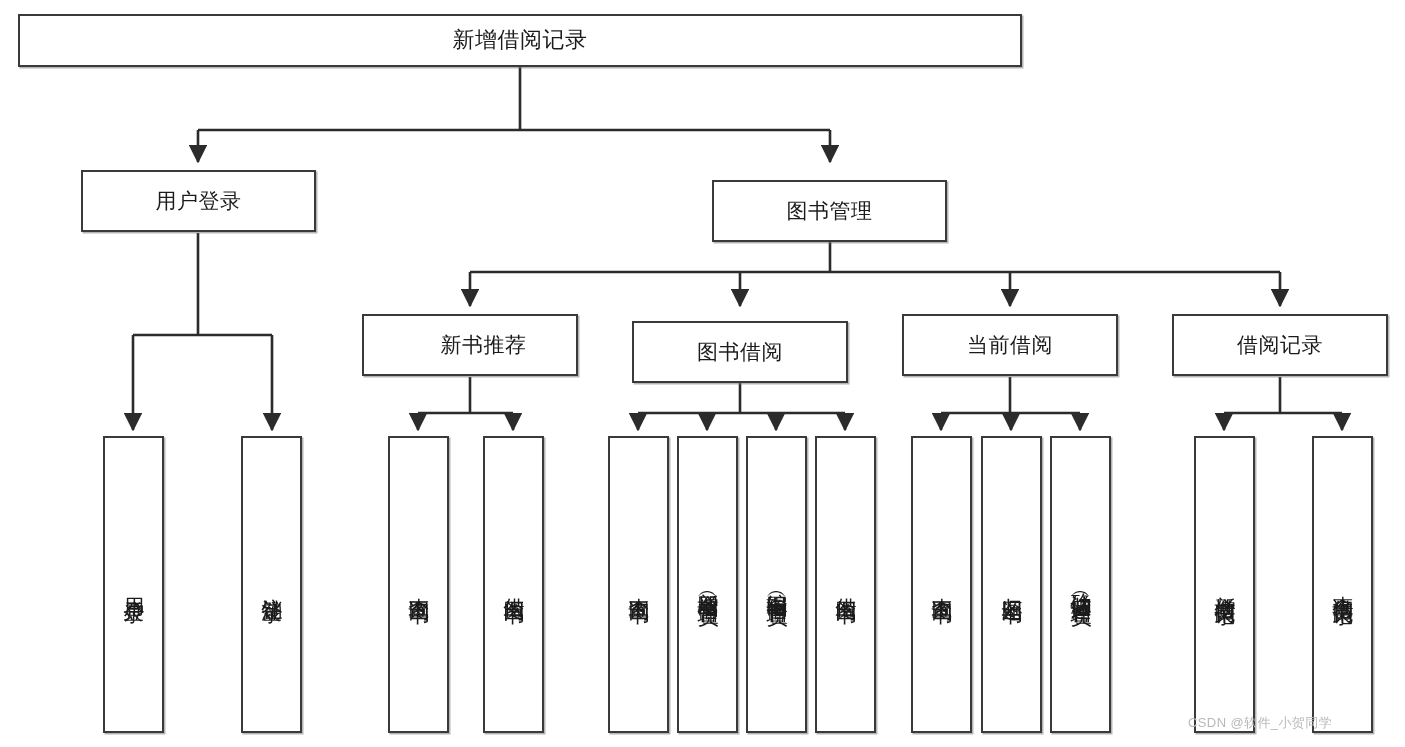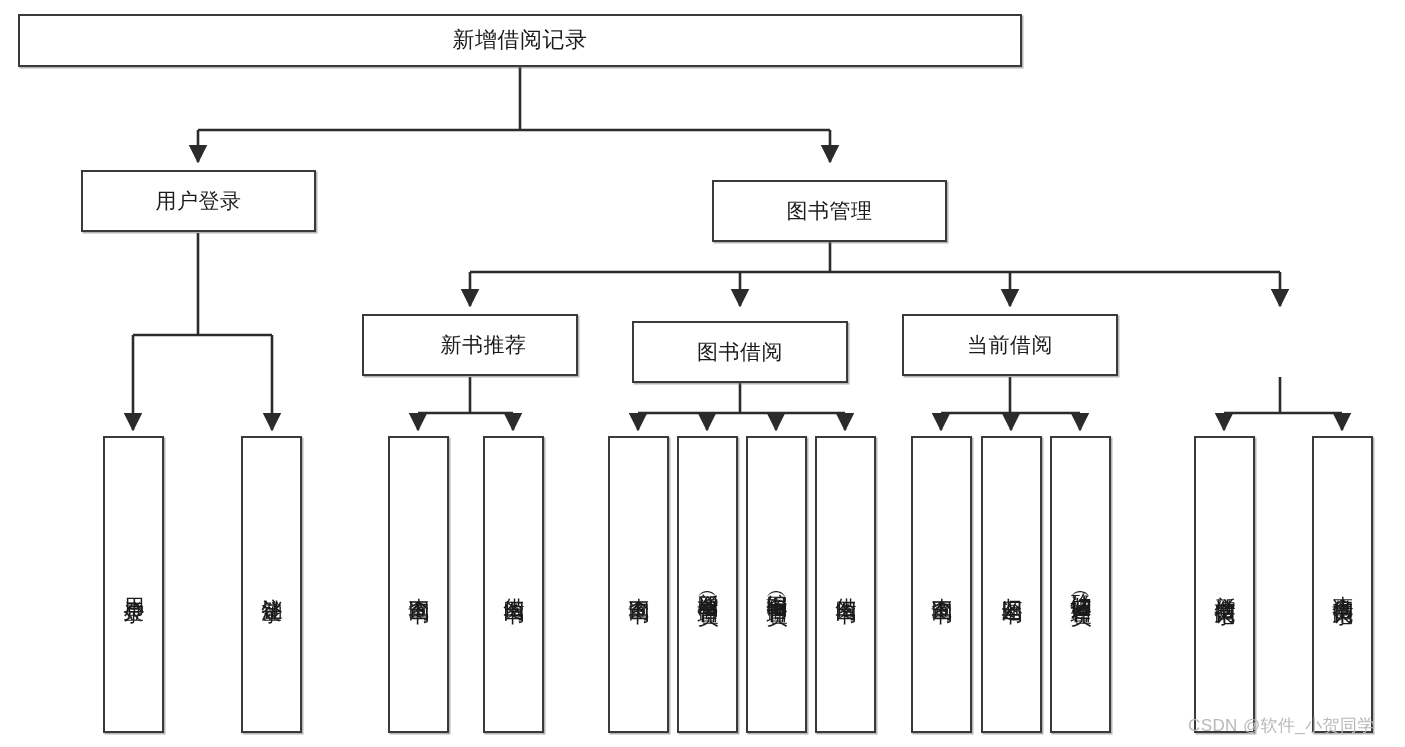--- a/index.html
+++ b/index.html
@@ -61,21 +61,21 @@
     text-orientation: upright;
     font-size: 21px;
     line-height: 1.28;
     letter-spacing: 2px;
     max-height: 276px;
   }
   .watermark {
     position: absolute;
     left: 1188px;
     top: 714px;
-    font-size: 17px;
+    font-size: 13px;
     color: #b9b9b9;
     white-space: nowrap;
     letter-spacing: 0.4px;
     font-family: "Liberation Sans", "DejaVu Sans", sans-serif;
   }
 </style>
 </head>
 <body>
 
 <div id="stage">
@@ -143,20 +143,23 @@
 
   <div class="node h" style="left:362px; top:314px; width:216px; height:62px;padding-left:27px;">
     <span class="label">新书推荐</span>
   </div>
   <div class="node h" style="left:632px; top:302px; width:216px; height:62px;margin-top:19px;">
     <span class="label">图书借阅</span>
   </div>
   <div class="node h" style="left:902px; top:314px; width:216px; height:62px;">
     <span class="label">当前借阅</span>
   </div>
+  <div class="node h" style="left:1172px; top:314px; width:216px; height:62px;">
+    <span class="label">借阅记录</span>
+  </div>
 
   <div class="node v" style="left:103px; top:436px; width:61px; height:297px;">
     <span class="label">用户登录</span>
   </div>
   <div class="node v" style="left:241px; top:436px; width:61px; height:297px;">
     <span class="label">注销登录</span>
   </div>
 
   <div class="node v" style="left:388px; top:436px; width:61px; height:297px;">
     <span class="label">查询图书</span>

